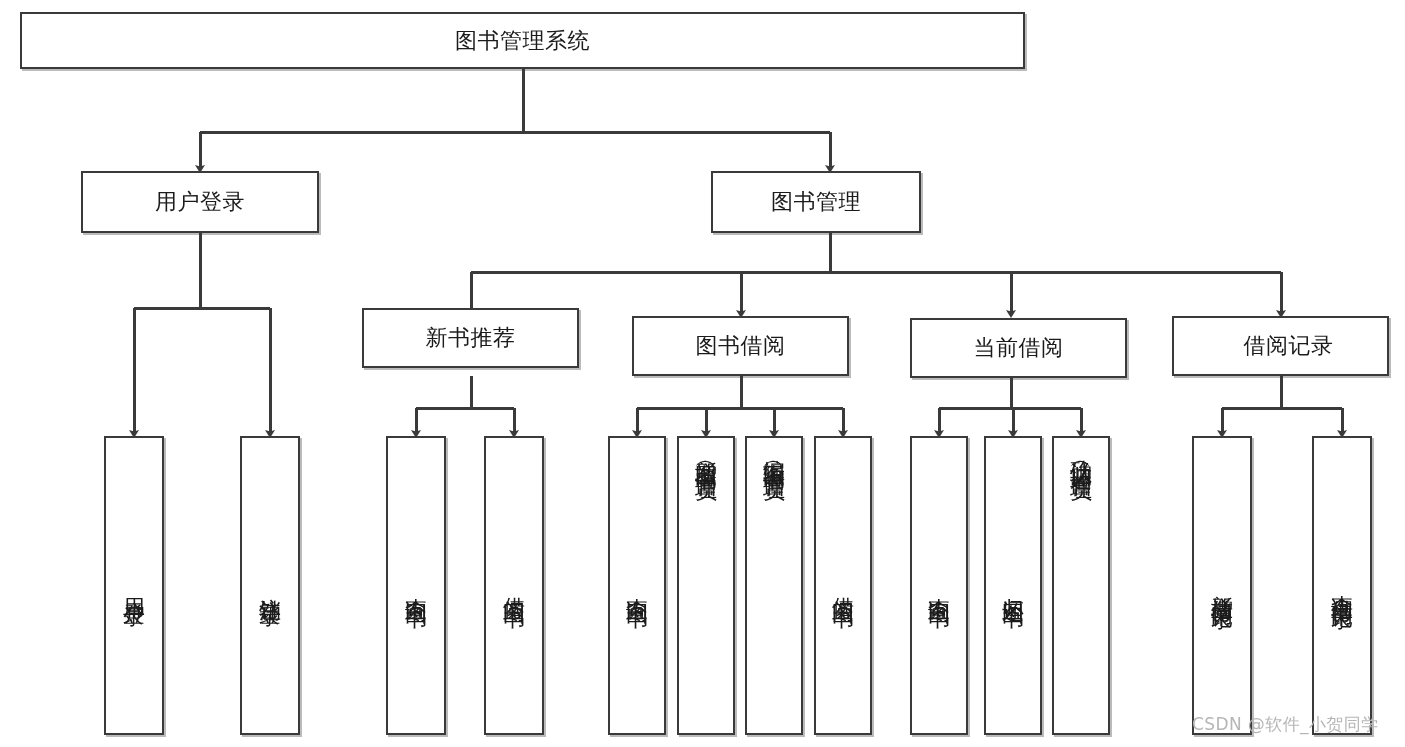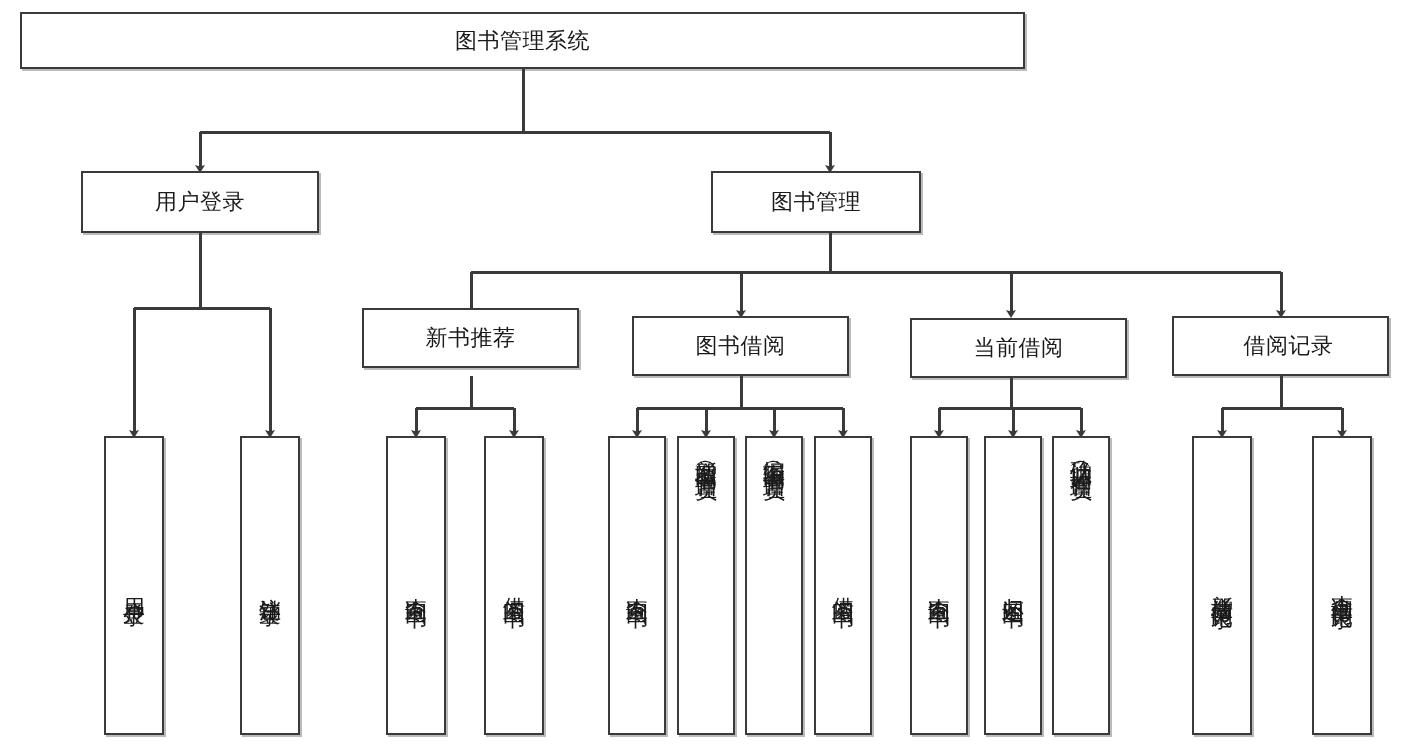--- a/index.html
+++ b/index.html
@@ -169,13 +169,14 @@
         <span class="node-label">确认归还（管理员）</span>
       </div>
       <div class="node v-node center-text" style="left: 1192px; top: 436px; width: 60px; height: 299px;">
         <span class="node-label">新增借阅记录</span>
       </div>
       <div class="node v-node center-text" style="left: 1312px; top: 436px; width: 60px; height: 299px;">
         <span class="node-label">查询借阅记录</span>
       </div>
     </div>
 
+  <div class="watermark" style="left: 1192px; top: 713px;">CSDN @软件_小贺同学</div>
 </div>
 
 </body></html>

